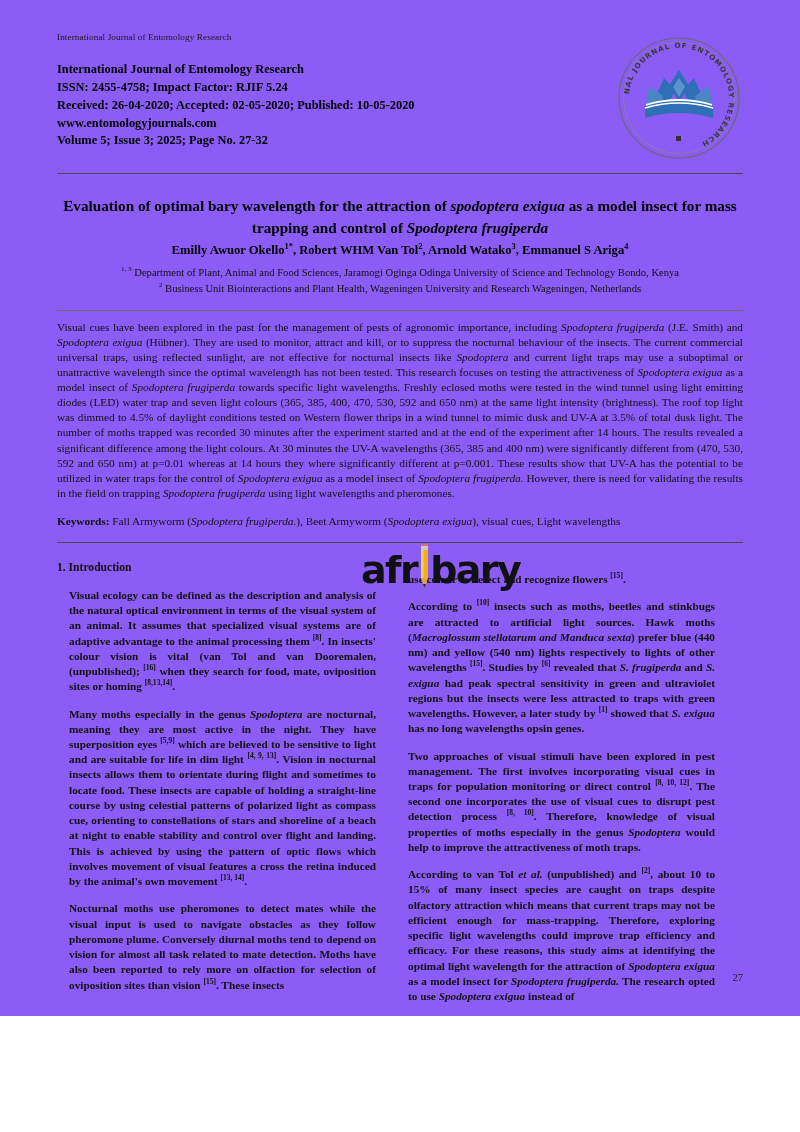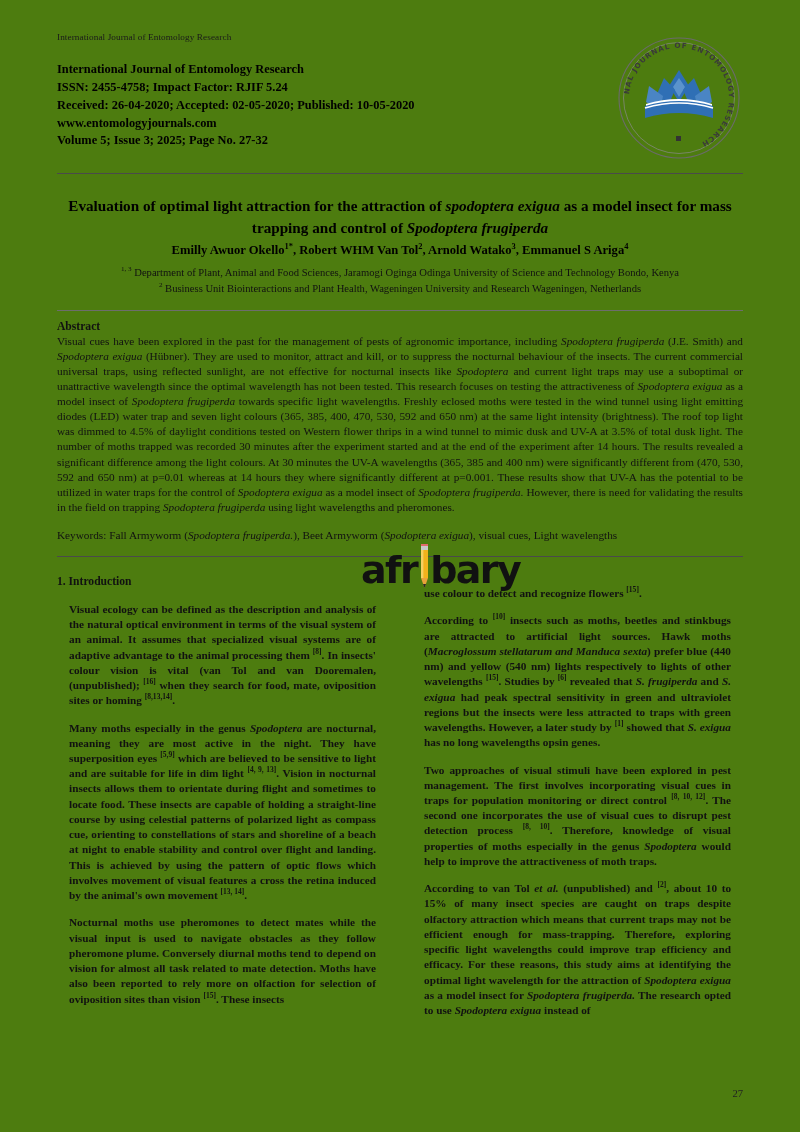--- a/index.html
+++ b/index.html
@@ -7,22 +7,22 @@
     padding: 0;
     background: #ffffff;
   }
   body {
     font-family: "Liberation Serif", "DejaVu Serif", serif;
     color: #111111;
   }
   .page {
     position: relative;
     width: 800px;
-    height: 1132px;
-    background: #4d7c0f;
+    height: 1016px;
+    background: #8b5cf6;
     box-sizing: border-box;
     overflow: hidden;
   }
   .content {
     position: absolute;
     left: 57px;
     top: 32px;
     width: 686px;
   }
 
@@ -101,32 +101,32 @@
     margin-bottom: 1px;
   }
   .abstract, .keywords {
     font-size: 11.25px;
     line-height: 1.345;
     text-align: justify;
     color: #111;
   }
   .abstract i, .keywords i { font-style: italic; }
   .keywords { margin-top: 13px; }
-  .keywords b { font-weight: normal; }
+  .keywords b { font-weight: bold; }
 
   
   .sep {
     border: 0;
     border-top: 1.1px solid #4a4a4a;
     margin: 13px 0 0 0;
   }
   .cols {
     margin-top: 17px;
     display: flex;
-    gap: 24px;
+    gap: 8px;
   }
   .col {
     width: 331px;
     font-size: 11.25px;
     line-height: 1.355;
     text-align: justify;
     color: #111;
   }
   .col h2 {
     font-size: 11.6px;
@@ -214,35 +214,34 @@
             <path d="M30 74 Q64 64 98 74" fill="none" stroke="#ffffff" stroke-width="1.6"></path>
             <rect x="61" y="102" width="5" height="5" fill="#333333"></rect>
           </g>
         </svg>
       </div>
     </div>
 
     <hr class="rule">
 
     <div class="title">
-      <span>Evaluation of optimal light attraction for the attraction of </span><i>spodoptera exigua</i><span> as a model insect for</span>
+      <span>Evaluation of optimal bary wavelength for the attraction of </span><i>spodoptera exigua</i><span> as a model insect for</span>
       <span>mass trapping and control of </span><i>Spodoptera frugiperda</i>
     </div>
 
     <div class="authors">Emilly Awuor Okello<sup>1*</sup>, Robert WHM Van Tol<sup>2</sup>, Arnold Watako<sup>3</sup>, Emmanuel S Ariga<sup>4</sup></div>
 
     <div class="affils">
         <p><sup>1, 3</sup>&nbsp;Department of Plant, Animal and Food Sciences, Jaramogi Oginga Odinga University of Science and Technology Bondo, Kenya</p>
         <p><sup>2</sup>&nbsp;Business Unit Biointeractions and Plant Health, Wageningen University and Research Wageningen, Netherlands</p>
       </div>
 
     <hr class="rule thin">
 
     <div class="abs-wrap">
-      <div class="abs-head">Abstract</div>
       <div class="abstract">Visual cues have been explored in the past for the management of pests of agronomic importance, including <i><i>Spodoptera</i> frugiperda</i> (J.E. Smith) and <i><i>Spodoptera</i> exigua</i> (Hübner). They are used to monitor, attract and kill, or to suppress the nocturnal behaviour of the insects. The current commercial universal traps, using reflected sunlight, are not effective for nocturnal insects like <i>Spodoptera</i> and current light traps may use a suboptimal or unattractive wavelength since the optimal wavelength has not been tested. This research focuses on testing the attractiveness of <i><i>Spodoptera</i> exigua</i> as a model insect of <i><i>Spodoptera</i> frugiperda</i> towards specific light wavelengths. Freshly eclosed moths were tested in the wind tunnel using light emitting diodes (LED) water trap and seven light colours (365, 385, 400, 470, 530, 592 and 650 nm) at the same light intensity (brightness). The roof top light was dimmed to 4.5% of daylight conditions tested on Western flower thrips in a wind tunnel to mimic dusk and UV-A at 3.5% of total dusk light. The number of moths trapped was recorded 30 minutes after the experiment started and at the end of the experiment after 14 hours. The results revealed a significant difference among the light colours. At 30 minutes the UV-A wavelengths (365, 385 and 400 nm) were significantly different from (470, 530, 592 and 650 nm) at p=0.01 whereas at 14 hours they where significantly different at p=0.001. These results show that UV-A has the potential to be utilized in water traps for the control of <i><i>Spodoptera</i> exigua</i> as a model insect of <i><i><i>Spodoptera</i> frugiperda</i>.</i> However, there is need for validating the results in the field on trapping <i><i>Spodoptera</i> frugiperda</i> using light wavelengths and pheromones.</div>
 
       <div class="keywords">
         <b>Keywords:</b>
         <span> Fall Armyworm (<i><i><i>Spodoptera</i> frugiperda</i>.</i>), Beet Armyworm (<i><i>Spodoptera</i> exigua</i>), visual cues, Light wavelengths</span>
       </div>
     </div>
 
     <hr class="sep">
 

